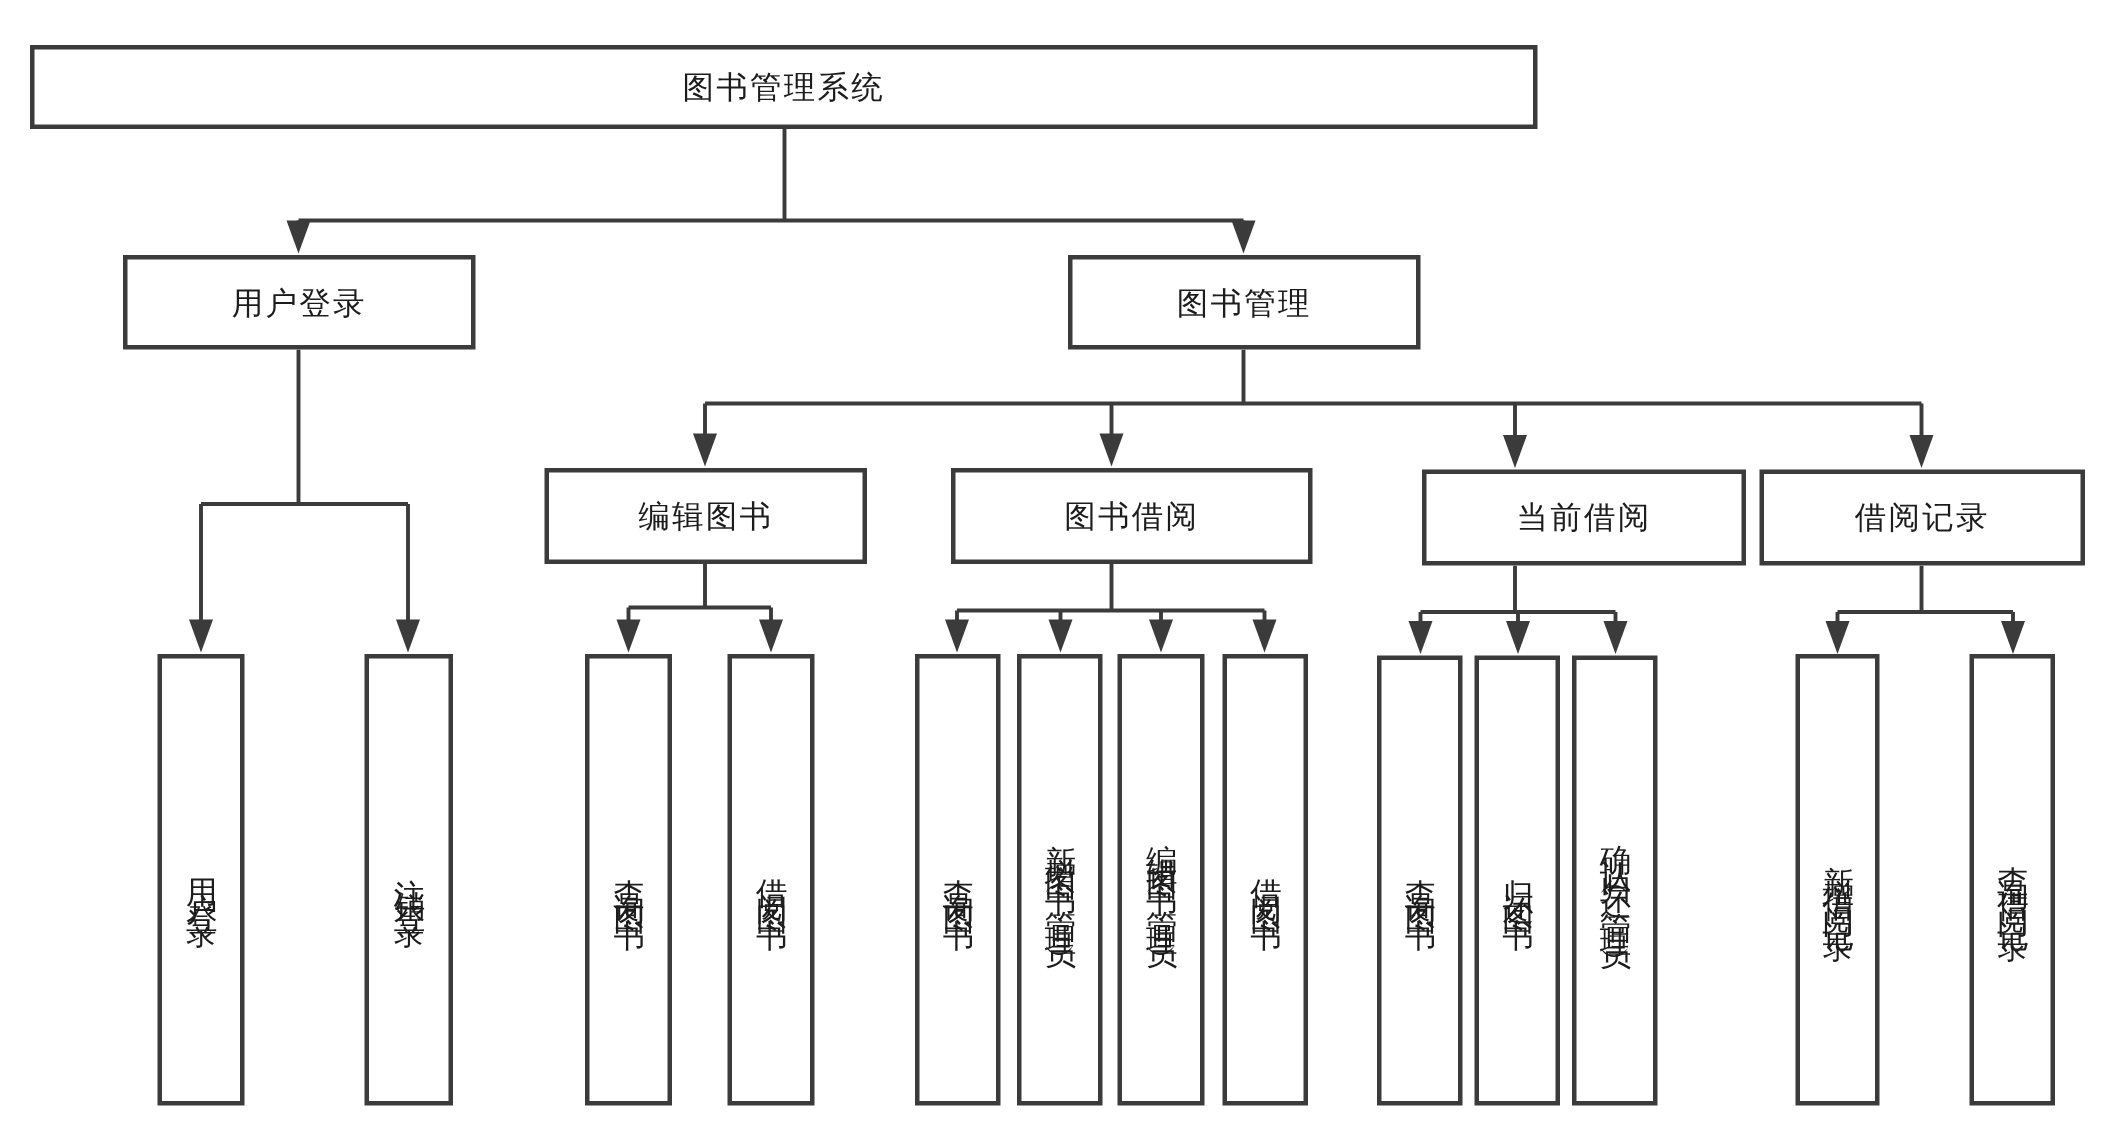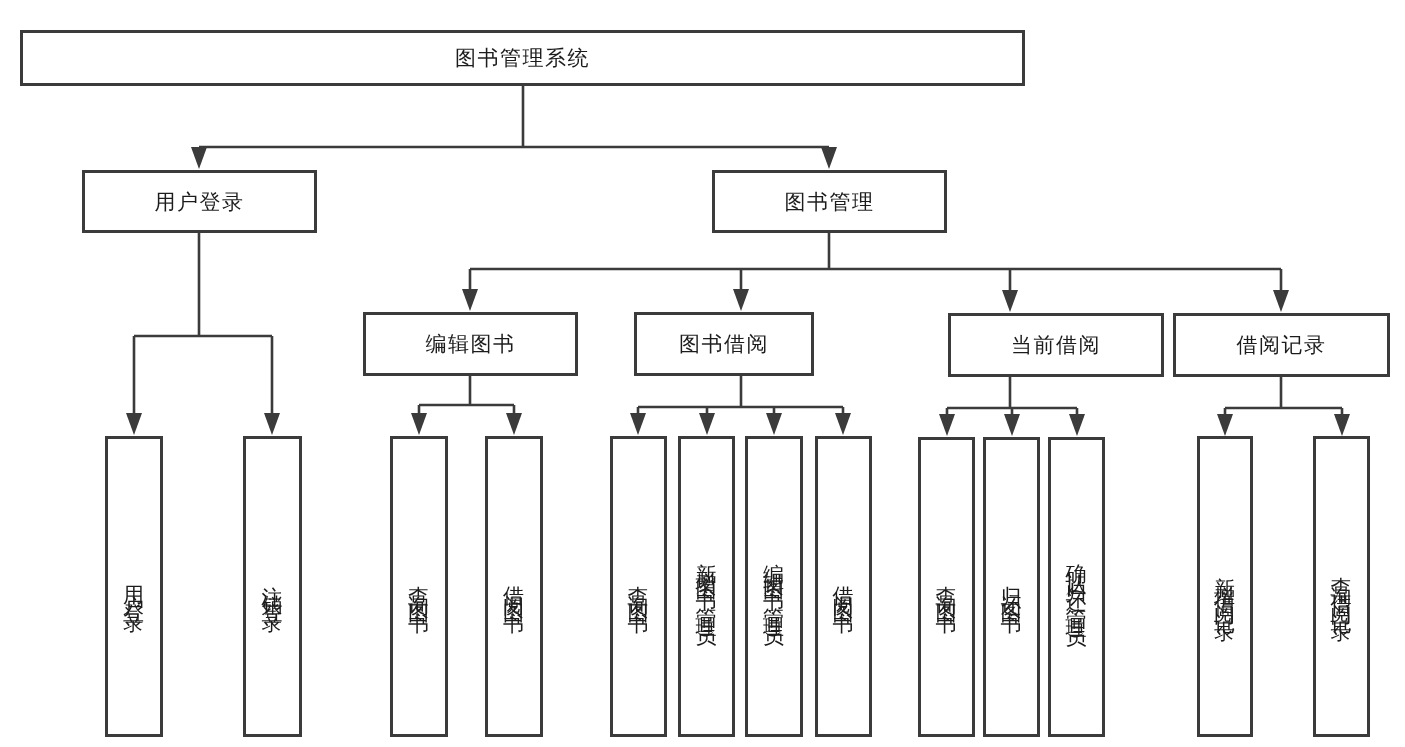--- a/index.html
+++ b/index.html
@@ -115,21 +115,21 @@
   <div class="node" style="left:82px;top:170px;width:235px;height:63px">
     <span class="hlbl">用户登录</span>
   </div>
   <div class="node" style="left:712px;top:170px;width:235px;height:63px">
     <span class="hlbl">图书管理</span>
   </div>
 
   <div class="node" style="left:363px;top:312px;width:215px;height:64px">
     <span class="hlbl">编辑图书</span>
   </div>
-  <div class="node" style="left:634px;top:312px;width:180px;height:64px">
+  <div class="node" style="left:634px;top:312px;width:241px;height:64px">
     <span class="hlbl">图书借阅</span>
   </div>
   <div class="node" style="left:948px;top:313px;width:216px;height:64px">
     <span class="hlbl">当前借阅</span>
   </div>
   <div class="node" style="left:1173px;top:313px;width:217px;height:64px">
     <span class="hlbl">借阅记录</span>
   </div>
 
   <div class="node" style="left:105px;top:436px;width:58px;height:301px">

